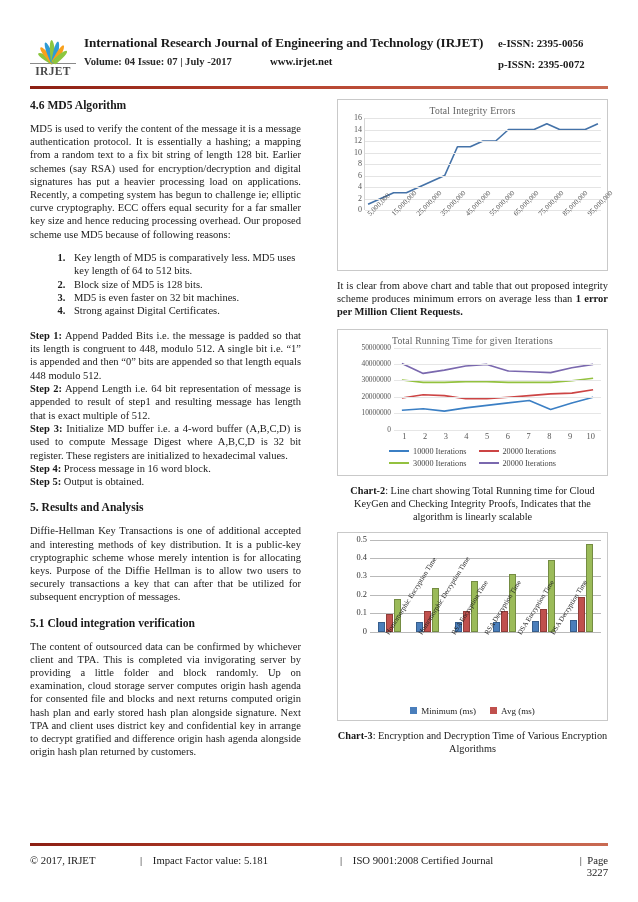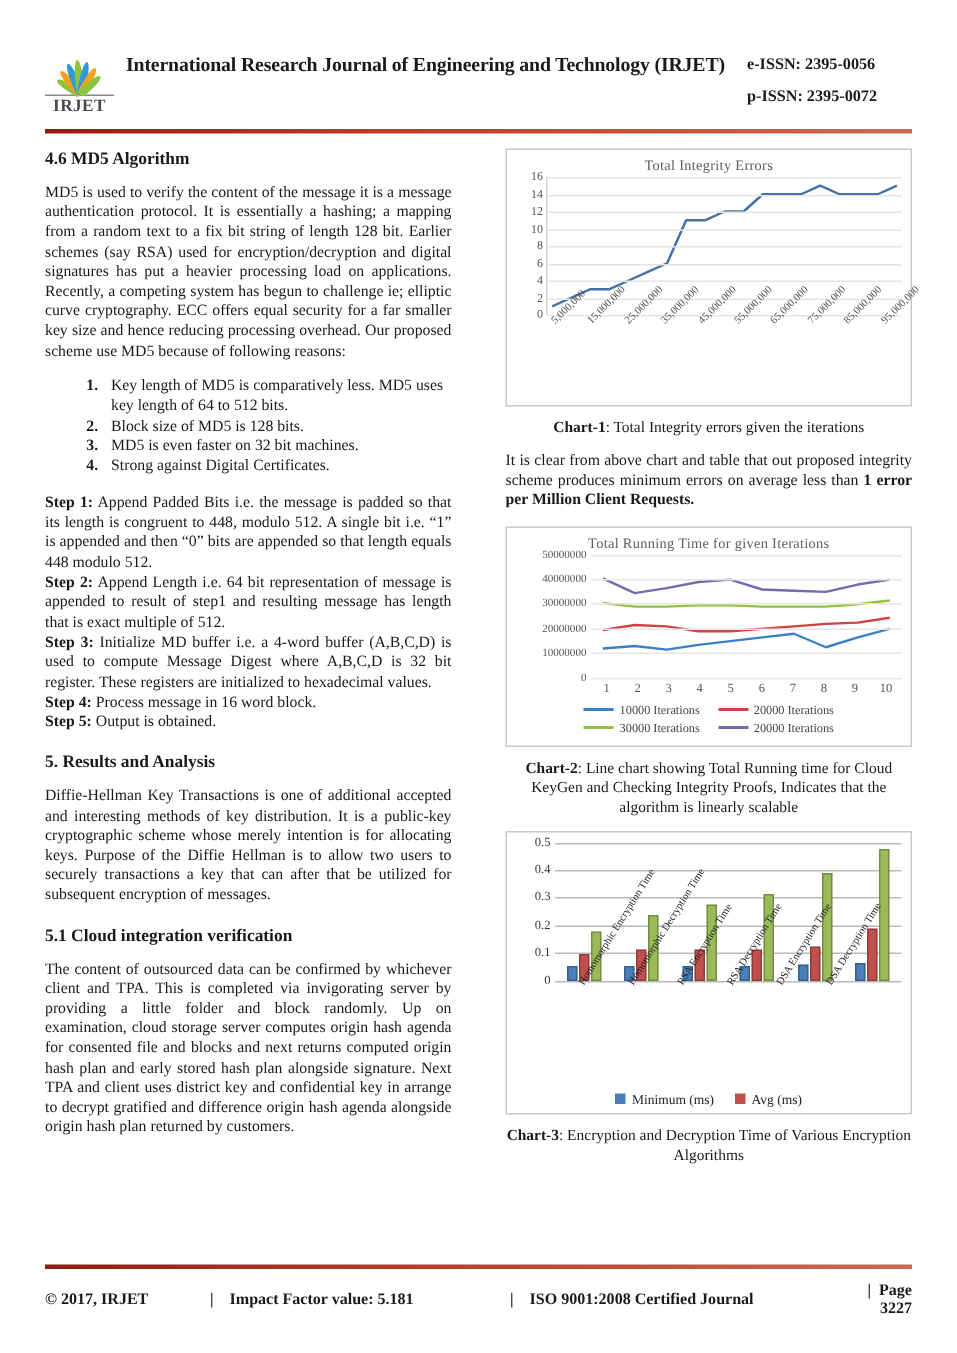--- a/index.html
+++ b/index.html
@@ -367,22 +367,22 @@
     bottom: 24px;
   }
   .rule-bottom {
     height: 3px;
     background: linear-gradient(to right, #8c1f13, #b5402c 45%, #c96a52);
     margin-bottom: 8px;
   }
   .footer-line {
     display: flex;
     font-size: 10.7px;
-    font-weight: bold;
-    align-items: center;
+    font-weight: normal;
+    align-items: flex-start;
   }
   .footer-line .f1 { flex: 0 0 110px; }
   .footer-line .f2 { flex: 0 0 200px; }
   .footer-line .f3 { flex: 0 0 218px; }
   .footer-line .f4 { flex: 1 1 auto; text-align: right; }
   .sep { color: #1a1a1a; }
 </style>
 </head>
 <body>
 
@@ -397,20 +397,24 @@
         <span style="background:#8cc63f; transform:rotate(-5deg) scaleY(1.05);"></span>
         <span style="background:#2e9bd6; transform:rotate(12deg) scaleY(1.0);"></span>
         <span style="background:#f9a01b; transform:rotate(30deg) scaleY(0.92);"></span>
         <span style="background:#8cc63f; transform:rotate(48deg) scaleY(0.82);"></span>
       </div>
       <div class="logo-word">IRJET</div>
     </div>
 
     <div class="masthead-mid">
       <div class="journal-title">International Research Journal of Engineering and Technology (IRJET)</div>
+      <div class="masthead-row2">
+        <div class="vol-info">Volume: 04 Issue: 07 | July -2017</div>
+        <div class="www">www.irjet.net</div>
+      </div>
     </div>
 
     <div class="masthead-right">
       <div class="eissn">e-ISSN: 2395-0056</div>
       <div class="pissn">p-ISSN: 2395-0072</div>
     </div>
   </div>
   <div class="rule-top"></div>
 
   <div class="cols">
@@ -482,23 +486,20 @@
             <span style="left: 75.2px;">35,000,000</span>
             <span style="left: 99.6px;">45,000,000</span>
             <span style="left: 124px;">55,000,000</span>
             <span style="left: 148.4px;">65,000,000</span>
             <span style="left: 172.8px;">75,000,000</span>
             <span style="left: 197.2px;">85,000,000</span>
             <span style="left: 221.6px;">95,000,000</span>
           </div>
       </div>
 
-      <div class="caption">
-        <b>Chart-1</b><span>: Total Integrity errors given the iterations</span>
-      </div>
 
       <p class="body"><span>It is clear from above chart and table that out proposed integrity scheme produces minimum errors on average less than </span><b>1 error per Million Client Requests.</b></p>
 
       <div class="chartbox">
         <div class="chart-title">Total Running Time for given Iterations</div>
         <div class="c2-wrap">
           <div class="c2-yaxis" id="c2y">
               <div style="top: 82px;">0</div>
               <div style="top: 65.6px;">10000000</div>
               <div style="top: 49.2px;">20000000</div>

